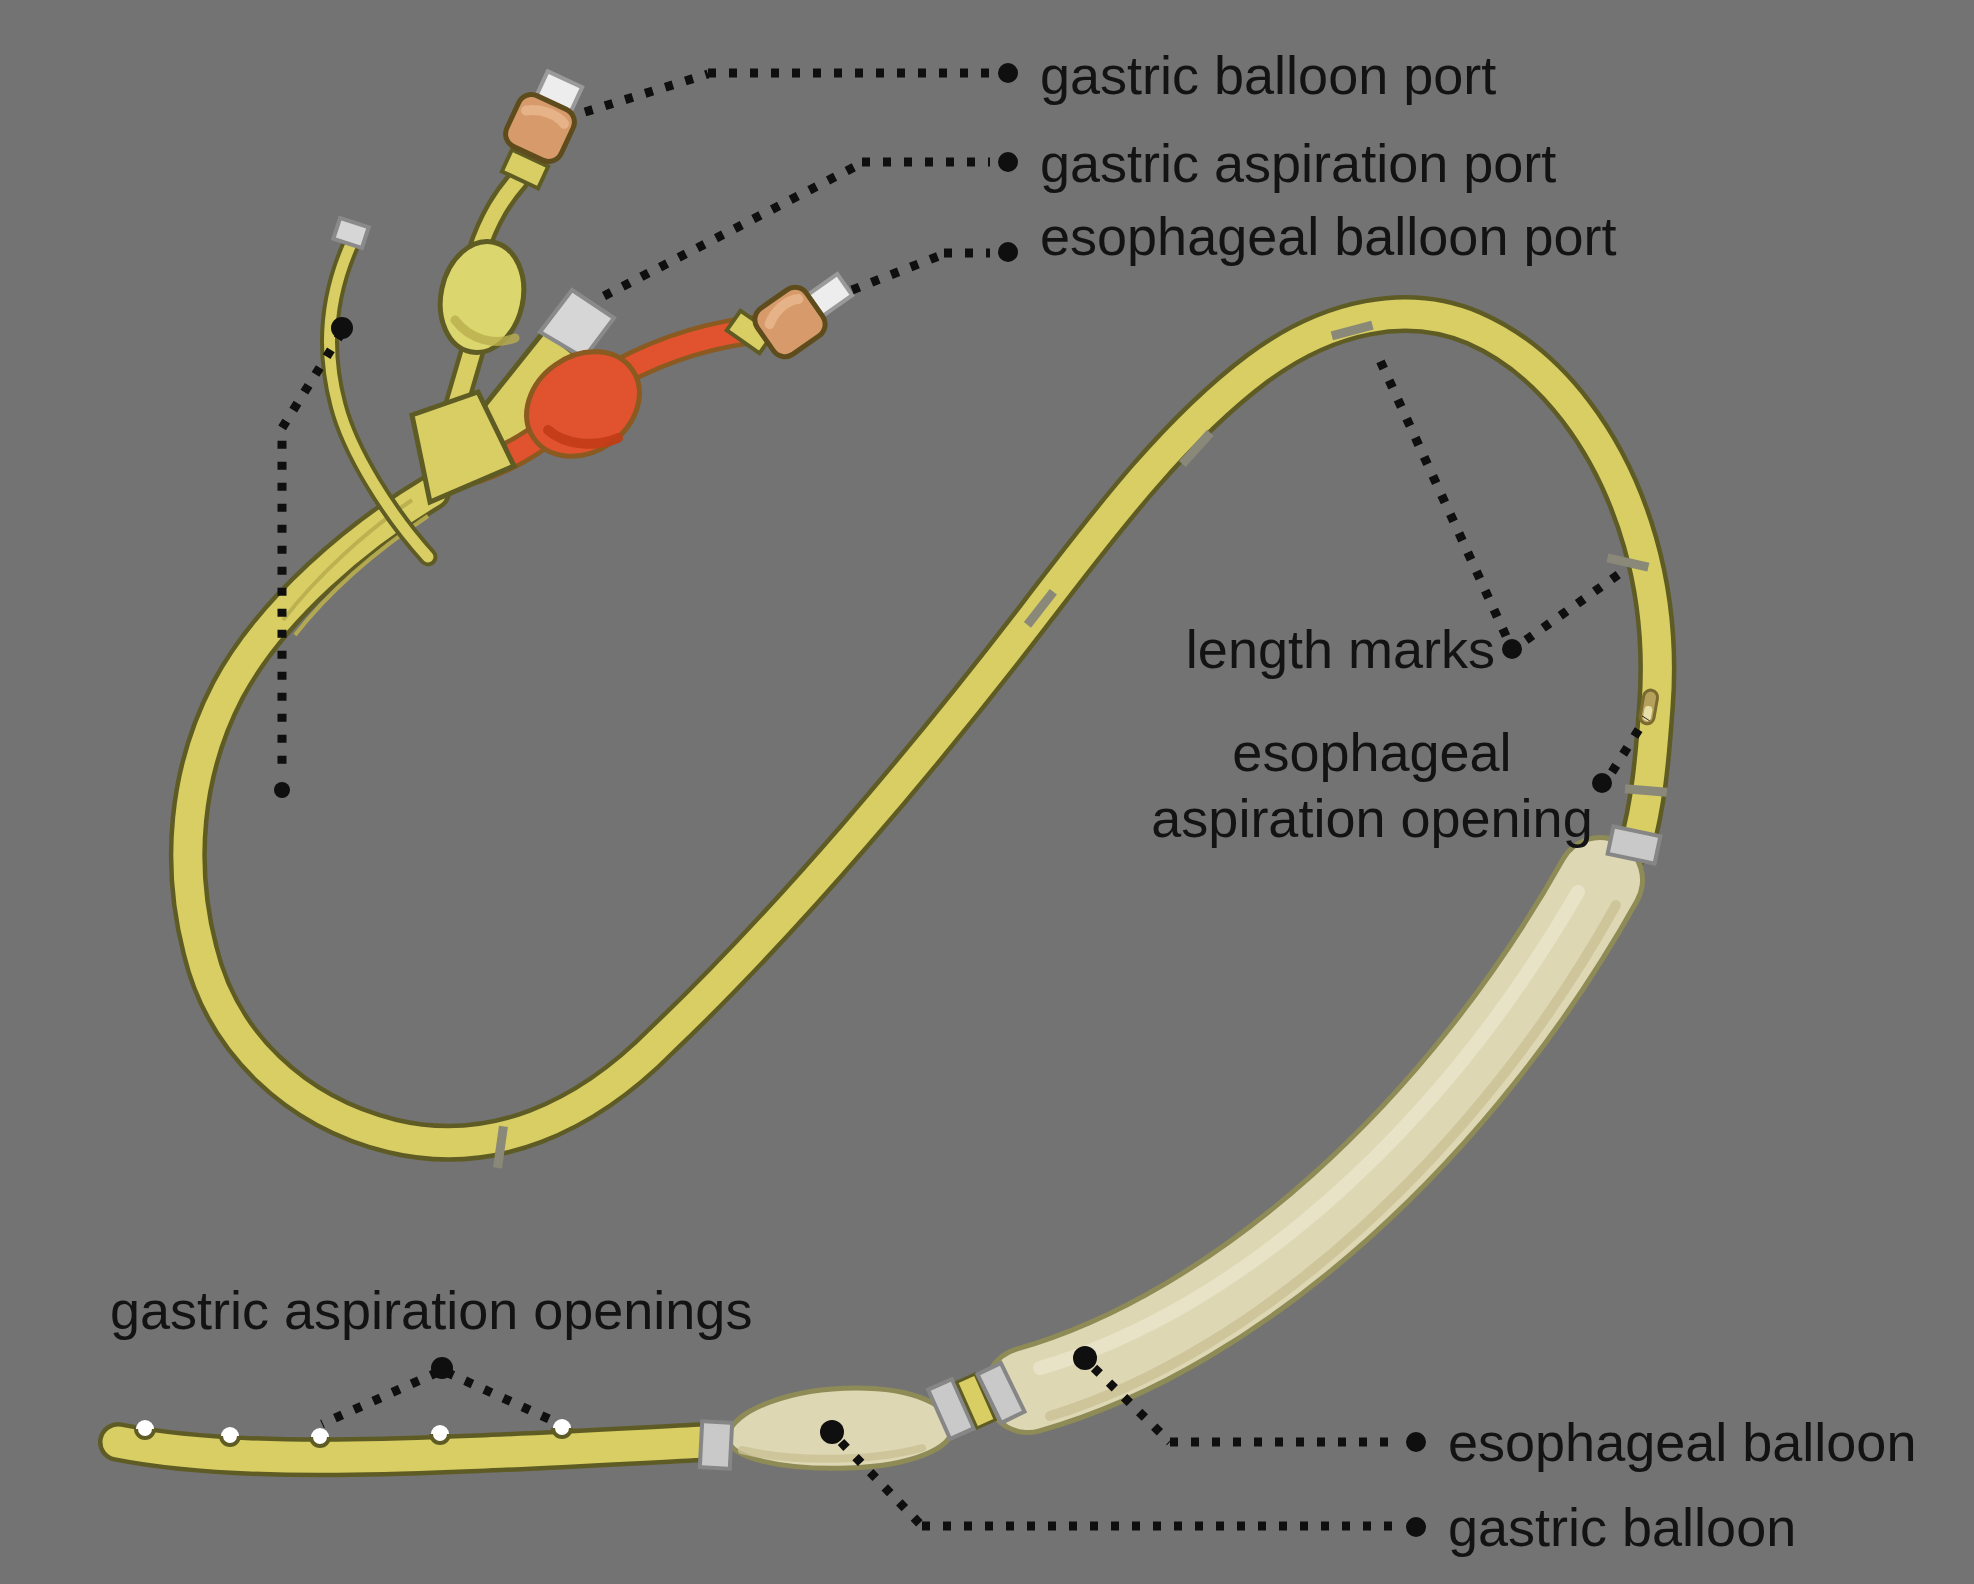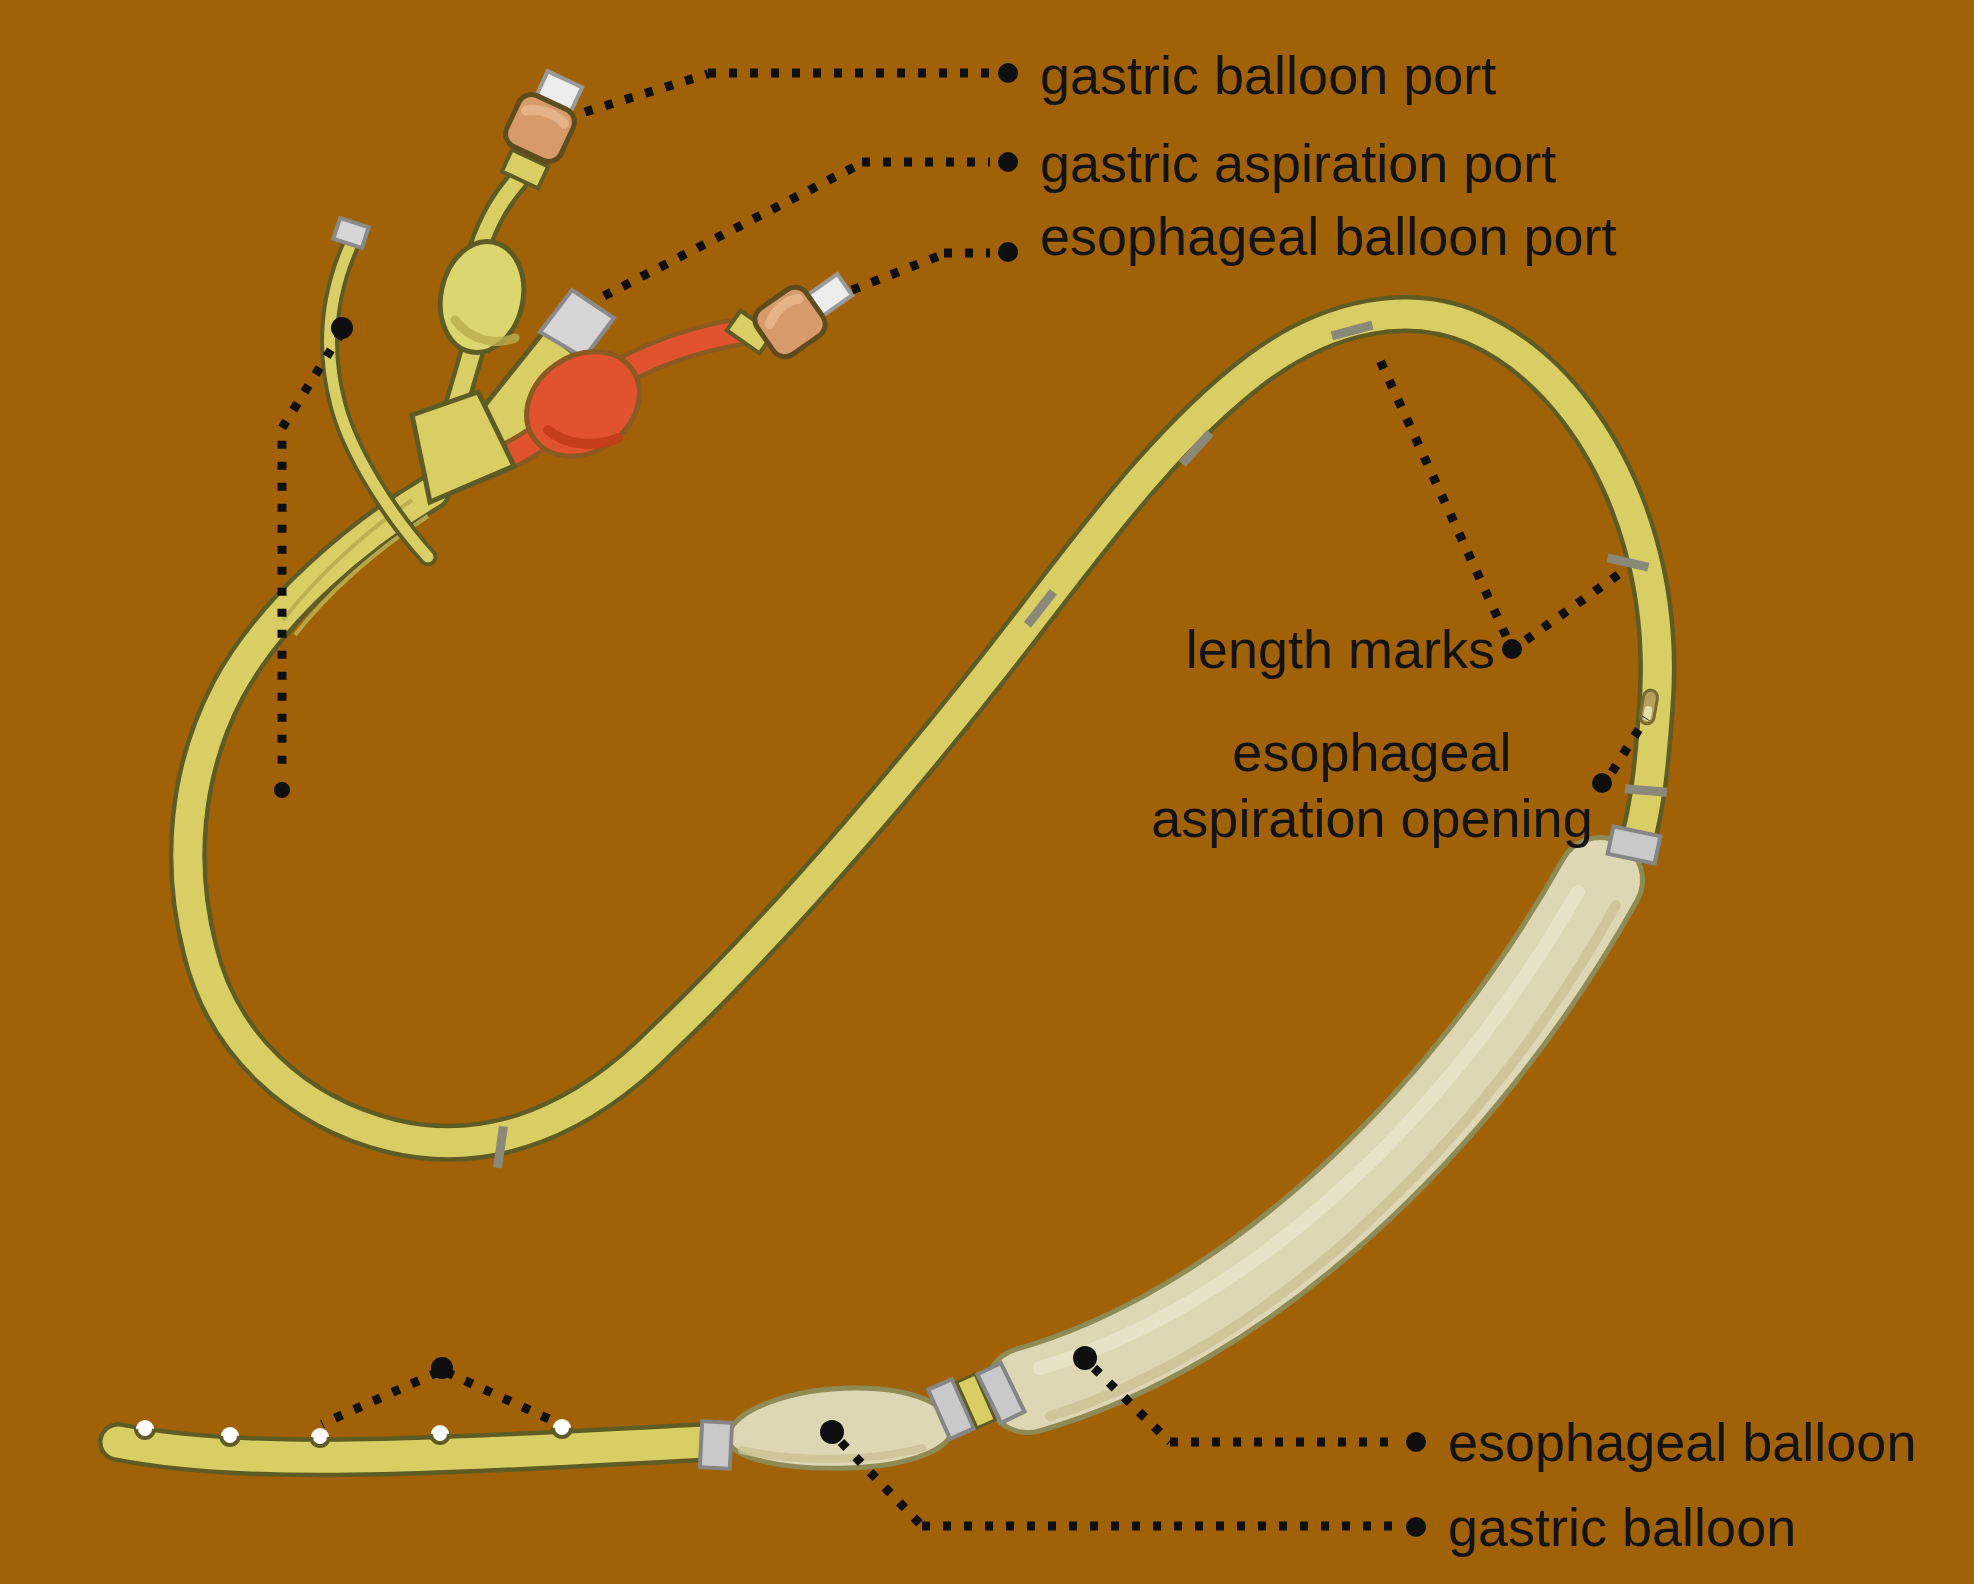--- a/index.html
+++ b/index.html
@@ -1,19 +1,19 @@
 <!DOCTYPE html>
 <html><head>
 <meta charset="utf-8">
 <style>
   html,body{margin:0;padding:0;background:#ffffff;}
   .canvas{
     position:relative;
     width:1974px;height:1584px;
-    background:#a16207;
+    background:#737373;
     font-family:"Liberation Sans", sans-serif;
     overflow:hidden;
   }
   .art{position:absolute;left:0;top:0;width:1974px;height:1584px;}
   .lbl{
     position:absolute;
     font-size:54px;
     line-height:66px;
     color:#131313;
     white-space:pre-line;
@@ -158,16 +158,17 @@
       <circle cx="1416" cy="1527" r="10"></circle>
     </g>
   </svg>
 
   <div class="lbl" style="left:1040px;top:42px;">gastric balloon port</div>
   <div class="lbl" style="left:1040px;top:130px;text-align:center;">gastric aspiration port</div>
   <div class="lbl" style="left:1040px;top:203px;">esophageal balloon port</div>
   <div class="lbl right" style="right:479px;top:616px;">length marks</div>
   <div class="lbl center" style="left:1092px;top:719px;width:560px;">esophageal
 aspiration opening</div>
+  <div class="lbl" style="left:110px;top:1277px;">gastric aspiration openings</div>
   <div class="lbl" style="left:1448px;top:1494px;">gastric balloon</div>
   <div class="lbl" style="left:1448px;top:1409px;">esophageal balloon</div>
 
 </div>
 
 </body></html>

